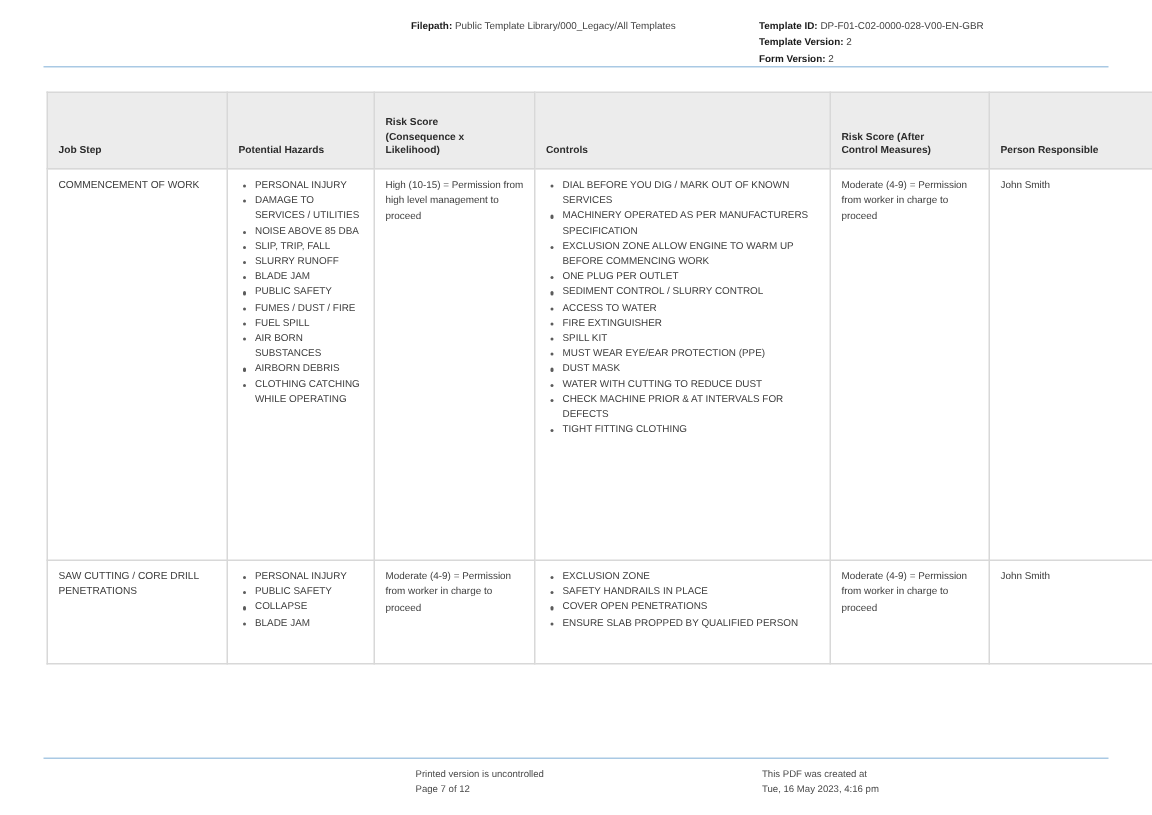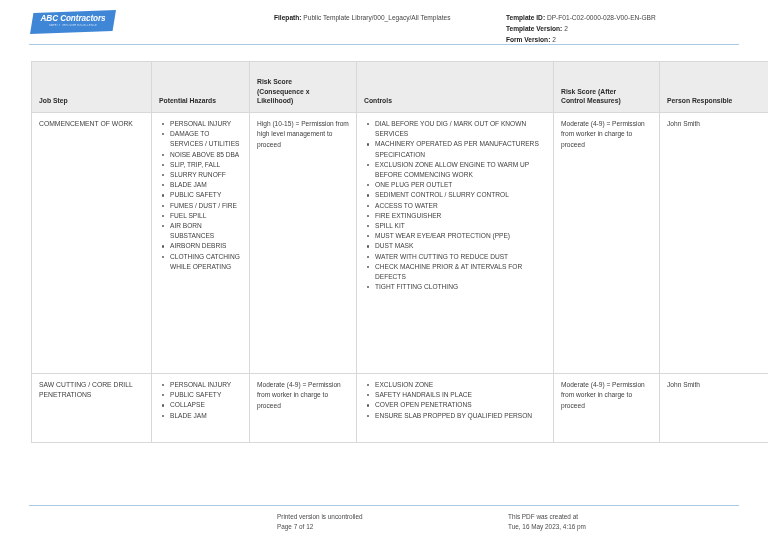--- a/index.html
+++ b/index.html
@@ -201,25 +201,20 @@
     color: #4a4a4a;
   }
 </style>
 </head>
 <body>
 
 <div class="page">
 
   <div class="header">
 
-    <div class="logo-wrap">
-      <div class="logo-shape"></div>
-      <div class="logo-text">ABC Contractors</div>
-      <div class="logo-sub">SAFETY THROUGH EXCELLENCE</div>
-    </div>
 
     <div class="filepath">
       <b>Filepath:</b>
       <span>Public Template Library/000_Legacy/All Templates</span>
     </div>
 
     <div class="meta">
       <div>
         <b>Template ID:</b>
         <span>DP-F01-C02-0000-028-V00-EN-GBR</span>

